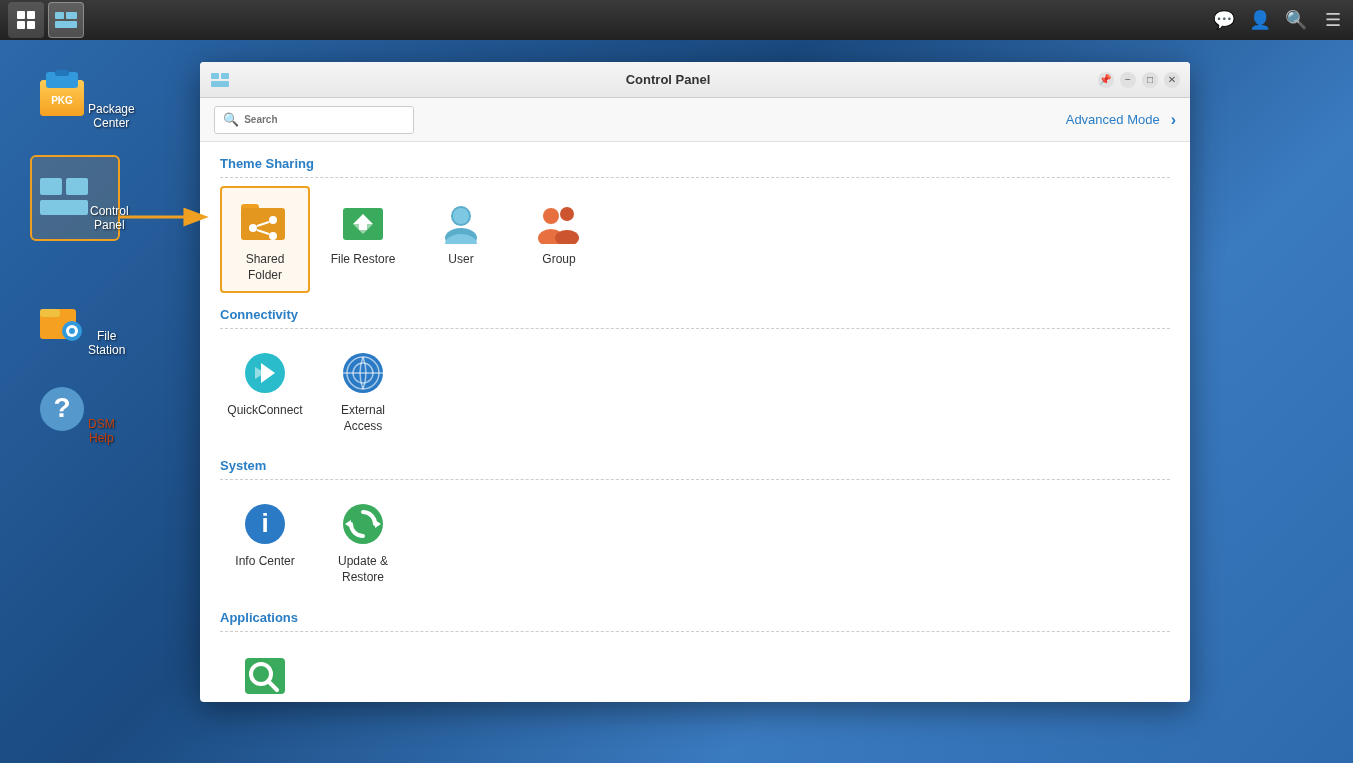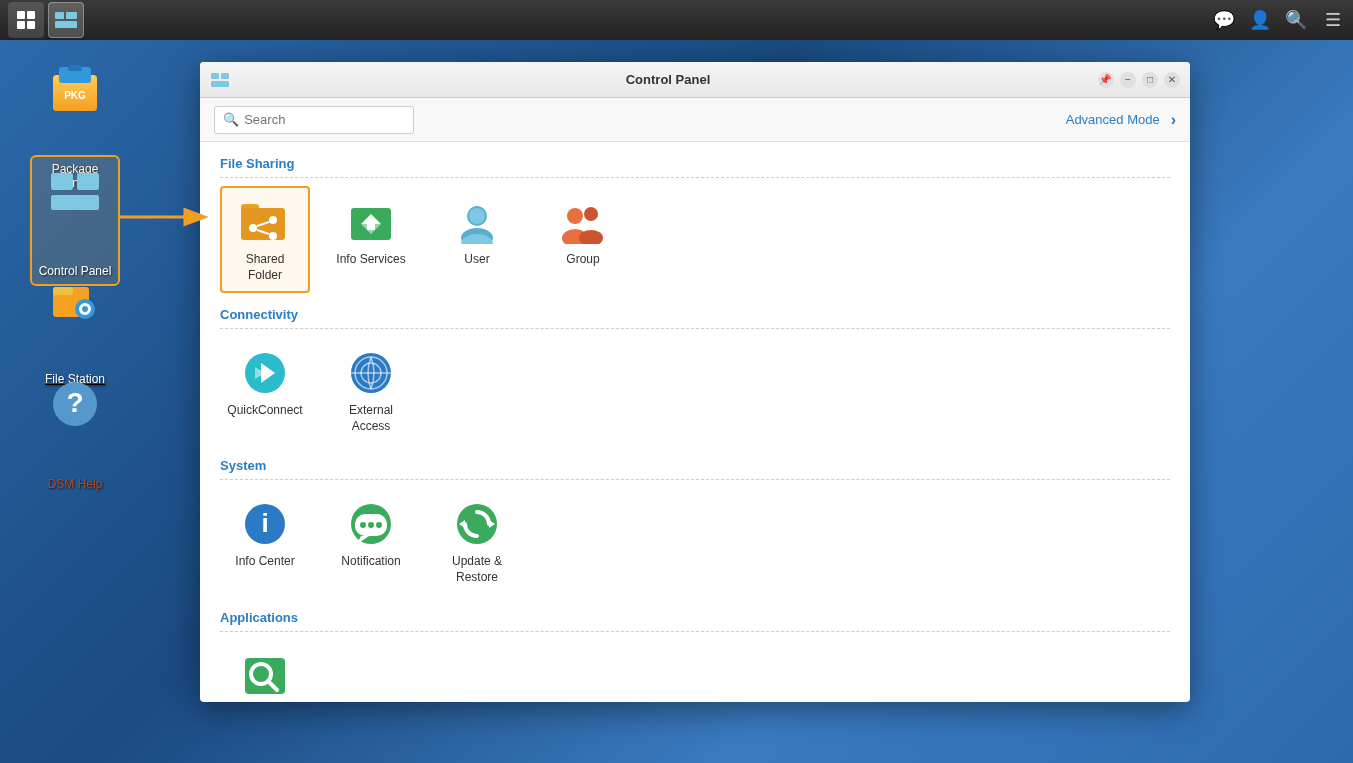--- a/index.html
+++ b/index.html
@@ -51,21 +51,20 @@
       display: flex; align-items: center; justify-content: center;
       cursor: pointer;
       color: #ccc;
       font-size: 18px;
     }
 
     
     .desktop-icon {
       position: absolute;
       display: flex;
-      flex-direction: column;
       align-items: center;
       cursor: pointer;
       width: 90px;
       padding: 6px;
       border-radius: 6px;
       justify-content: space-between;
     }
     .desktop-icon .icon-img {
       width: 56px; height: 56px;
       display: flex; align-items: center; justify-content: center;
@@ -163,24 +162,25 @@
       border: 1px solid #ccc;
       border-radius: 3px;
       background: white;
       padding: 0 8px;
       height: 28px;
       width: 200px;
     }
     .cp-search input {
       border: none;
       outline: none;
-      font-size: 13px;
+      font-size: 10px;
       color: #333;
       width: 100%;
       background: transparent;
+      font-weight: bold;
     }
     .cp-search-icon { color: #888; font-size: 13px; margin-right: 5px; }
     .cp-advanced-mode {
       margin-left: auto;
       color: #2a7ec5;
       font-size: 13px;
       cursor: pointer;
       display: flex;
       align-items: center;
       gap: 11px;
@@ -196,21 +196,21 @@
       font-size: 13px;
       font-weight: 600;
       color: #2a7ec5;
       margin-bottom: 8px;
       padding-bottom: 6px;
       border-bottom: 1px dashed #ccc;
     }
     .section-items {
       display: flex;
       flex-wrap: wrap;
-      gap: 16px;
+      gap: 8px;
       margin-bottom: 14px;
     }
     .cp-item {
       display: flex;
       flex-direction: column;
       align-items: center;
       width: 90px;
       padding: 10px 6px 8px;
       border-radius: 4px;
       cursor: pointer;
@@ -303,21 +303,21 @@
 
 <svg class="arrow-connector" viewBox="0 0 90 20" style="position:absolute;top:205px;left:118px;width:95px;height:24px;z-index:50;">
   <defs>
     <marker id="arrowhead" markerWidth="8" markerHeight="8" refX="6" refY="3" orient="auto">
       <path d="M0,0 L0,6 L8,3 z" fill="#f0a020"></path>
     </marker>
   </defs>
   <line x1="0" y1="10" x2="80" y2="10" stroke="#f0a020" stroke-width="3" marker-end="url(#arrowhead)"></line>
 </svg>
 
-<div class="desktop-icon" style="top:265px;left:30px;text-decoration:underline;">
+<div class="desktop-icon" style="top:282px;left:30px;">
   <div class="icon-img">
     <svg width="52" height="52" viewBox="0 0 52 52">
       <rect x="4" y="14" width="36" height="30" rx="3" fill="#f5a020"></rect>
       <rect x="4" y="14" width="20" height="8" rx="3" fill="#f0c040"></rect>
       <circle cx="36" cy="36" r="10" fill="#3399dd"></circle>
       <circle cx="36" cy="36" r="6" fill="white"></circle>
       <circle cx="36" cy="36" r="3" fill="#3399dd"></circle>
     </svg>
   </div>
   <div class="icon-label" style="color:white;font-size:12px;text-align:center;text-shadow:1px 1px 2px rgba(0,0,0,0.7);">File Station</div>
@@ -358,21 +358,21 @@
       <input type="text" placeholder="Search" style="">
     </div>
     <div class="cp-advanced-mode">
       <span>Advanced Mode</span>
       <span style="font-size:16px;font-weight:bold;">›</span>
     </div>
   </div>
 
   <div class="cp-content">
 
-    <div class="section-title">File Sharing</div>
+    <div class="section-title">Theme Sharing</div>
     <div class="section-items">
 
       <div class="cp-item active">
         <div class="cp-item-icon">
           <svg width="48" height="44" viewBox="0 0 48 44">
             <rect x="0" y="8" width="44" height="32" rx="3" fill="#f0a020"></rect>
             <rect x="0" y="4" width="18" height="10" rx="3" fill="#f0a020"></rect>
             <rect x="0" y="8" width="44" height="32" rx="3" fill="rgba(0,0,0,0.05)"></rect>
 
             <circle cx="12" cy="28" r="4" fill="white"></circle>
@@ -387,21 +387,21 @@
 
       <div class="cp-item">
         <div class="cp-item-icon">
           <svg width="48" height="44" viewBox="0 0 48 44">
             <rect x="4" y="8" width="40" height="32" rx="3" fill="#3aaa5c"></rect>
 
             <polygon points="14,24 24,14 34,24 28,24 28,30 20,30 20,24" fill="white"></polygon>
             <polygon points="14,22 24,32 34,22 28,22 28,16 20,16 20,22" fill="rgba(255,255,255,0.5)" transform="translate(0,2)"></polygon>
           </svg>
         </div>
-        <div class="cp-item-label">Info Services</div>
+        <div class="cp-item-label">File Restore</div>
       </div>
 
       <div class="cp-item">
         <div class="cp-item-icon">
           <svg width="48" height="44" viewBox="0 0 48 44">
             <circle cx="24" cy="16" r="10" fill="#5badcc"></circle>
             <ellipse cx="24" cy="38" rx="16" ry="10" fill="#5badcc"></ellipse>
             <circle cx="24" cy="16" r="8" fill="#7ec8e3"></circle>
             <ellipse cx="24" cy="44" rx="16" ry="10" fill="#7ec8e3"></ellipse>
           </svg>
@@ -461,34 +461,20 @@
         <div class="cp-item-icon">
           <svg width="48" height="44" viewBox="0 0 48 44">
             <circle cx="24" cy="22" r="20" fill="#2a7ac5"></circle>
             <text x="24" y="30" text-anchor="middle" fill="white" font-size="26" font-weight="bold" font-family="Arial">i</text>
           </svg>
         </div>
         <div class="cp-item-label">Info Center</div>
       </div>
 
 
-      <div class="cp-item">
-        <div class="cp-item-icon">
-          <svg width="48" height="44" viewBox="0 0 48 44">
-            <circle cx="24" cy="22" r="20" fill="#3aaa5c"></circle>
-
-            <rect x="8" y="12" width="32" height="22" rx="10" fill="white"></rect>
-            <circle cx="16" cy="23" r="3" fill="#3aaa5c"></circle>
-            <circle cx="24" cy="23" r="3" fill="#3aaa5c"></circle>
-            <circle cx="32" cy="23" r="3" fill="#3aaa5c"></circle>
-            <polygon points="14,34 10,42 22,34" fill="white"></polygon>
-          </svg>
-        </div>
-        <div class="cp-item-label">Notification</div>
-      </div>
 
       <div class="cp-item">
         <div class="cp-item-icon">
           <svg width="48" height="44" viewBox="0 0 48 44">
             <circle cx="24" cy="22" r="20" fill="#3aaa5c"></circle>
 
             <path d="M24,10 A12,12 0 0,1 36,22" fill="none" stroke="white" stroke-width="4" stroke-linecap="round"></path>
             <path d="M24,34 A12,12 0 0,1 12,22" fill="none" stroke="white" stroke-width="4" stroke-linecap="round"></path>
             <polygon points="36,18 36,26 42,22" fill="white"></polygon>
             <polygon points="12,18 12,26 6,22" fill="white"></polygon>

